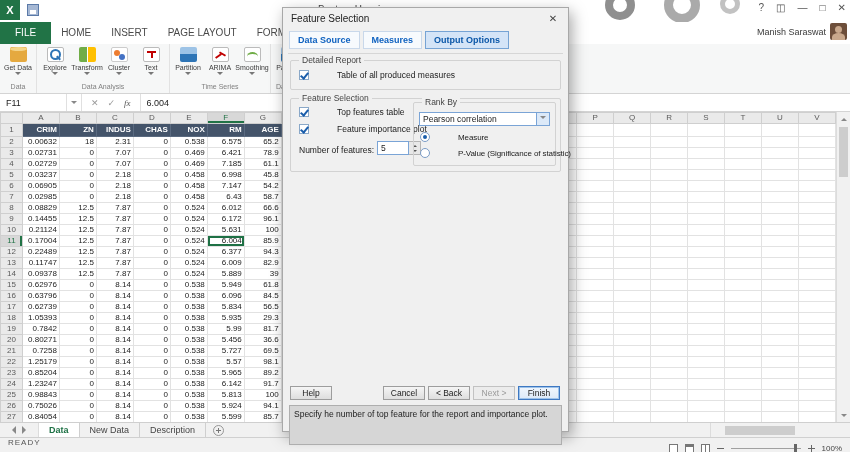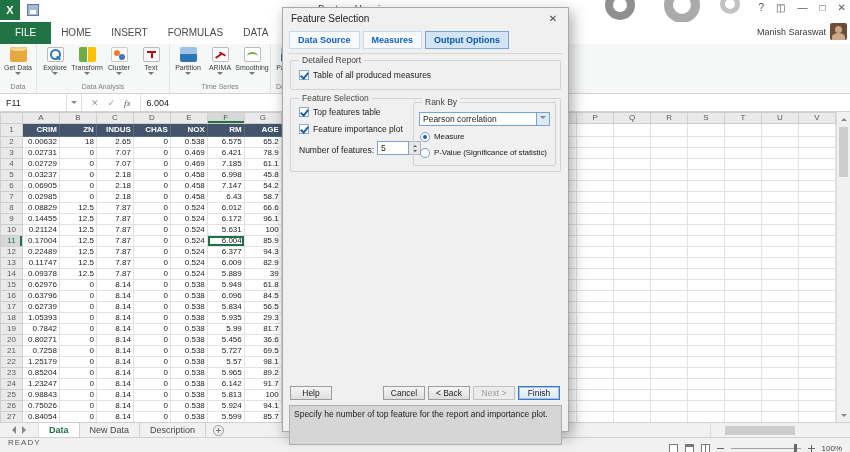--- a/index.html
+++ b/index.html
@@ -116,21 +116,21 @@
   .dlg-close { margin-left:auto; width:30px; height:20px; display:flex; align-items:center; justify-content:center; color:#444; font-size:10px; }
   .dlg-tabs { position:absolute; top:23px; left:6px; display:flex; gap:3px; }
   .dtab { padding:3px 8px; font-size:9px; color:#0f62c0; font-weight:bold; border:1px solid #c9d8ea; background:#f7fafd; }
   .dtab.active { background:#d4e4f7; border:1px solid #76a3d4; color:#0b57a8; }
   .dlg-sep { position:absolute; top:45px; left:5px; right:5px; height:1px; background:#d6d6d6; }
   .grp { position:absolute; border:1px solid #d2d2d2; border-radius:2px; }
   .grp-legend { position:absolute; top:-6px; left:8px; background:#f0f0f0; padding:0 3px; font-size:8.5px; color:#444; white-space:nowrap; }
   .g-detailed { left:7px; top:52px; width:271px; height:30px; }
   .g-fs { left:7px; top:90px; width:271px; height:74px; }
   .g-rank { left:122px; top:3px; width:143px; height:64px; }
-  .cbrow { position:absolute; display:flex; align-items:flex-start; }
+  .cbrow { position:absolute; display:flex; align-items:flex-end;gap:24px; }
   .cb { width:10px; height:10px; border:1px solid #8aa8c8; background:#fff; position:relative; flex:none; }
   .cb.checked::after { content:""; position:absolute; left:2px; top:0; width:3px; height:6px; border:solid #1b5eab; border-width:0 2px 2px 0; transform:rotate(40deg); }
   .rb { width:10px; height:10px; border:1px solid #7a9cc6; border-radius:50%; background:#fff; position:relative; flex:none; }
   .rb.sel::after { content:""; position:absolute; left:2px; top:2px; width:4px; height:4px; border-radius:50%; background:#1b5eab; }
   .cbl { font-size:8.5px; color:#222; margin-left:4px; white-space:nowrap; }
   .g-rank .cbl { font-size:8px; letter-spacing:-0.1px; }
   .numlabel { position:absolute; left:8px; top:46px; font-size:8.5px; }
   .numwrap { position:absolute; left:86px; top:42px; display:flex; }
   .numin { width:32px; height:14px; border:1px solid #7aa4d6; background:#fff; font-size:8.5px; padding-left:3px; display:flex; align-items:center; }
   .spin { width:12px; height:14px; display:flex; flex-direction:column; border:1px solid #b5b5b5; border-left:none; }
@@ -165,20 +165,21 @@
     <span>—</span>
     <span>□</span>
     <span>✕</span>
   </div>
 </div>
 
 <div class="ribbontabs">
   <div class="file-tab">FILE</div>
   <div class="rtab">HOME</div>
   <div class="rtab">INSERT</div>
+  <div class="rtab">PAGE LAYOUT</div>
   <div class="rtab">FORMULAS</div>
   <div class="rtab">DATA</div>
 </div>
 <div class="user">Manish Saraswat</div>
 <div class="avatar"></div>
 
 <div class="ribbonbody" id="ribbon-groups">
     <div class="ribbon-group">
       <div class="rg-buttons">
         <div class="ribbon-btn">
@@ -334,21 +335,21 @@
           <td class=""></td>
           <td class=""></td>
           <td class=""></td>
           <td class=""></td>
           <td class=""></td>
         </tr>
         <tr>
           <th class="rowh">2</th>
           <td>0.00632</td>
           <td>18</td>
-          <td>2.65</td>
+          <td>2.31</td>
           <td>0</td>
           <td>0.538</td>
           <td>6.575</td>
           <td>65.2</td>
           <td></td>
           <td></td>
           <td></td>
           <td></td>
           <td></td>
           <td></td>

